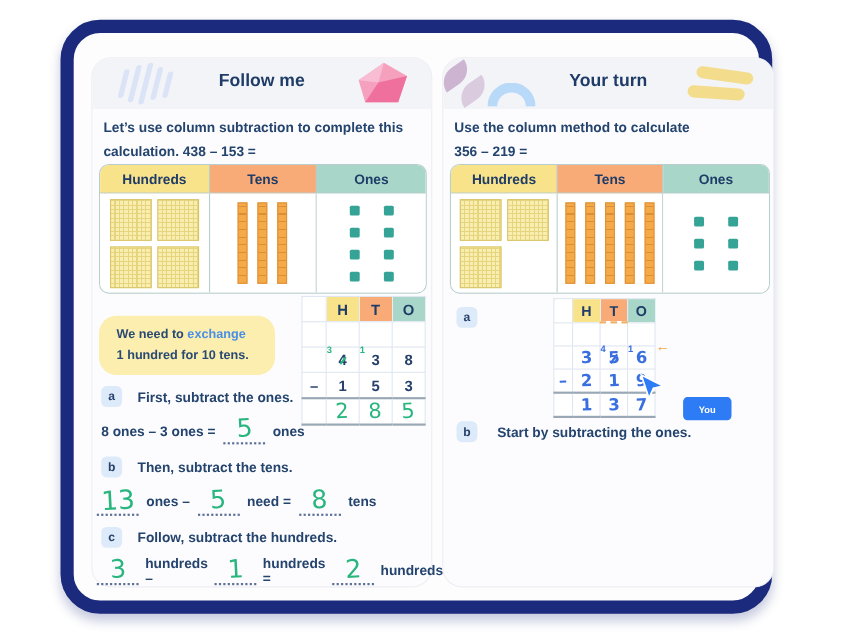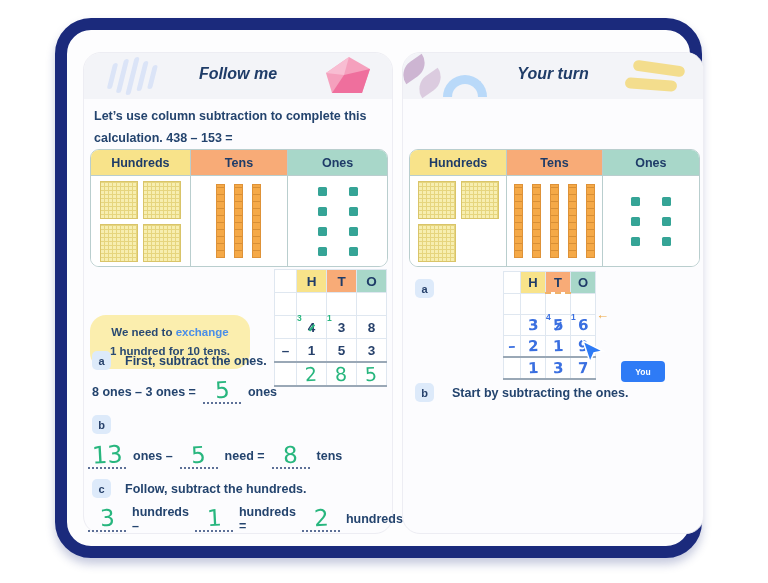--- a/index.html
+++ b/index.html
@@ -1,21 +1,21 @@
 <!DOCTYPE html>
 <html><head>
 <meta charset="utf-8">
 <style>
   html,body{margin:0;padding:0;background:#ffffff;}
   .stage{position:relative;width:768px;height:583px;font-family:"Liberation Sans",sans-serif;color:#23436d;overflow:hidden;}
   .frame{position:absolute;left:55px;top:18px;width:647px;height:540px;background:#fdfdfe;border:12px solid #1b2a7c;border-radius:36px;box-shadow:0 6px 10px rgba(27,42,124,.25);box-sizing:border-box;}
   .card{position:absolute;top:22px;height:482px;background:#fcfcfe;border:1px solid #ededf3;border-radius:18px;box-sizing:border-box;}
   .card.left{left:16px;width:310px;}
   .card.right{left:335px;width:302px;}
-  .band{position:absolute;left:0;top:0;right:0;height:46px;background:#f3f4f8;border-radius:17px 17px 0 0;overflow:hidden;font-style:italic;}
+  .band{position:absolute;left:0;top:0;right:0;height:46px;background:#f3f4f8;border-radius:17px 17px 0 0;overflow:hidden;}
   .panel-title{position:absolute;left:0;right:0;top:12px;margin:0;text-align:center;font-size:16px;font-weight:bold;color:#1f3c68;}
   
   .stripes{position:absolute;left:24px;top:4px;width:60px;height:40px;}
   .stripes i{position:absolute;width:5px;height:34px;background:#dbe4f7;border-radius:3px;transform:skewX(-14deg);}
   .stripes i:nth-child(1){left:2px;top:6px;height:26px;}
   .stripes i:nth-child(2){left:12px;top:2px;}
   .stripes i:nth-child(3){left:22px;top:0px;height:38px;}
   .stripes i:nth-child(4){left:32px;top:4px;height:30px;}
   .stripes i:nth-child(5){left:42px;top:8px;height:24px;}
   .gem{position:absolute;right:12px;top:2px;}
@@ -44,21 +44,21 @@
   .flat{width:38px;height:38px;background:#f7eeb0;border:1px solid #d9c469;box-sizing:border-box;
     background-image:repeating-linear-gradient(0deg,transparent 0 3px,#e6d57e 3px 4px),repeating-linear-gradient(90deg,transparent 0 3px,#e6d57e 3px 4px);}
   .rods{display:flex;gap:9px;}
   .rod{width:9px;height:74px;background:#f5a947;border:1px solid #de9238;box-sizing:border-box;
     background-image:repeating-linear-gradient(0deg,transparent 0 6px,#d88f35 6px 7px);}
   .dots{display:grid;grid-template-columns:9px 9px;column-gap:22px;row-gap:11px;}
   .one{width:9px;height:9px;background:#35a496;border-radius:1.5px;}
   
   .callout{background:#fbeeae;border-radius:16px;font-weight:bold;color:#2a4a72;}
   .callout .link{color:#4a8ee8;}
-  .callout.small{position:absolute;left:6px;top:234px;width:160px;padding:8px 4px;font-size:11.5px;line-height:19px;text-align:center;box-sizing:border-box;margin-top:28px;}
+  .callout.small{position:absolute;left:6px;top:234px;width:160px;padding:8px 16px;font-size:11.5px;line-height:19px;text-align:left;box-sizing:border-box;}
   .callout.wide{position:absolute;left:20px;top:396px;width:252px;padding:10px 8px;font-size:11.5px;line-height:19px;text-align:center;border-radius:26px;box-sizing:border-box;}
   
   .wgrid{position:absolute;border-collapse:collapse;background:#fff;border:1px solid #d9e2ee;border-radius:6px;}
   .wgrid td{border:1px solid #dfe7f0;text-align:center;vertical-align:middle;padding:0;position:relative;font-weight:bold;color:#27416b;}
   .card.left .wgrid{left:190px;top:216px;}
   .card.left .wgrid td{width:29px;height:22px;font-size:13.5px;}
   .card.left .wgrid td.sign{width:21px;}
   .card.right .wgrid{left:100px;top:218px;}
   .card.right .wgrid td{width:24px;height:20px;font-size:13px;}
   .card.right .wgrid td.sign{width:16px;}
@@ -192,20 +192,21 @@
       </div>
 
       <div class="fill" style="top:326px;align-items:center;">
         <span>8 ones – 3 ones =</span>
         <span class="blank"><span class="hand-g">5</span></span>
         <span>ones</span>
       </div>
 
       <div class="step" style="top:362px;">
         <span class="badge">b</span>
+        <span>Then, subtract the tens.</span>
       </div>
 
       <div class="fill" style="top:390px;left:4px;">
         <span class="blank big"><span class="hand-g">13</span></span>
         <span>ones –</span>
         <span class="blank"><span class="hand-g">5</span></span>
         <span>need =</span>
         <span class="blank"><span class="hand-g">8</span></span>
         <span>tens</span>
       </div>
@@ -232,20 +233,24 @@
             <b></b>
           </div>
         <div class="arch"></div>
         <h2 class="panel-title">Your turn</h2>
         <div class="ybars">
             <i></i>
             <i></i>
           </div>
       </div>
 
+      <p class="intro">
+        <span>Use the column method to calculate</span><br>
+        <span>356 – 219 =</span>
+      </p>
 
       <div class="pvtable">
         <div class="pvhead bg-yellow">Hundreds</div>
         <div class="pvhead bg-orange c2">Tens</div>
         <div class="pvhead bg-teal">Ones</div>
         <div class="pvcell">
             <div class="flats">
               <div class="flat"></div>
               <div class="flat"></div>
               <div class="flat"></div>

